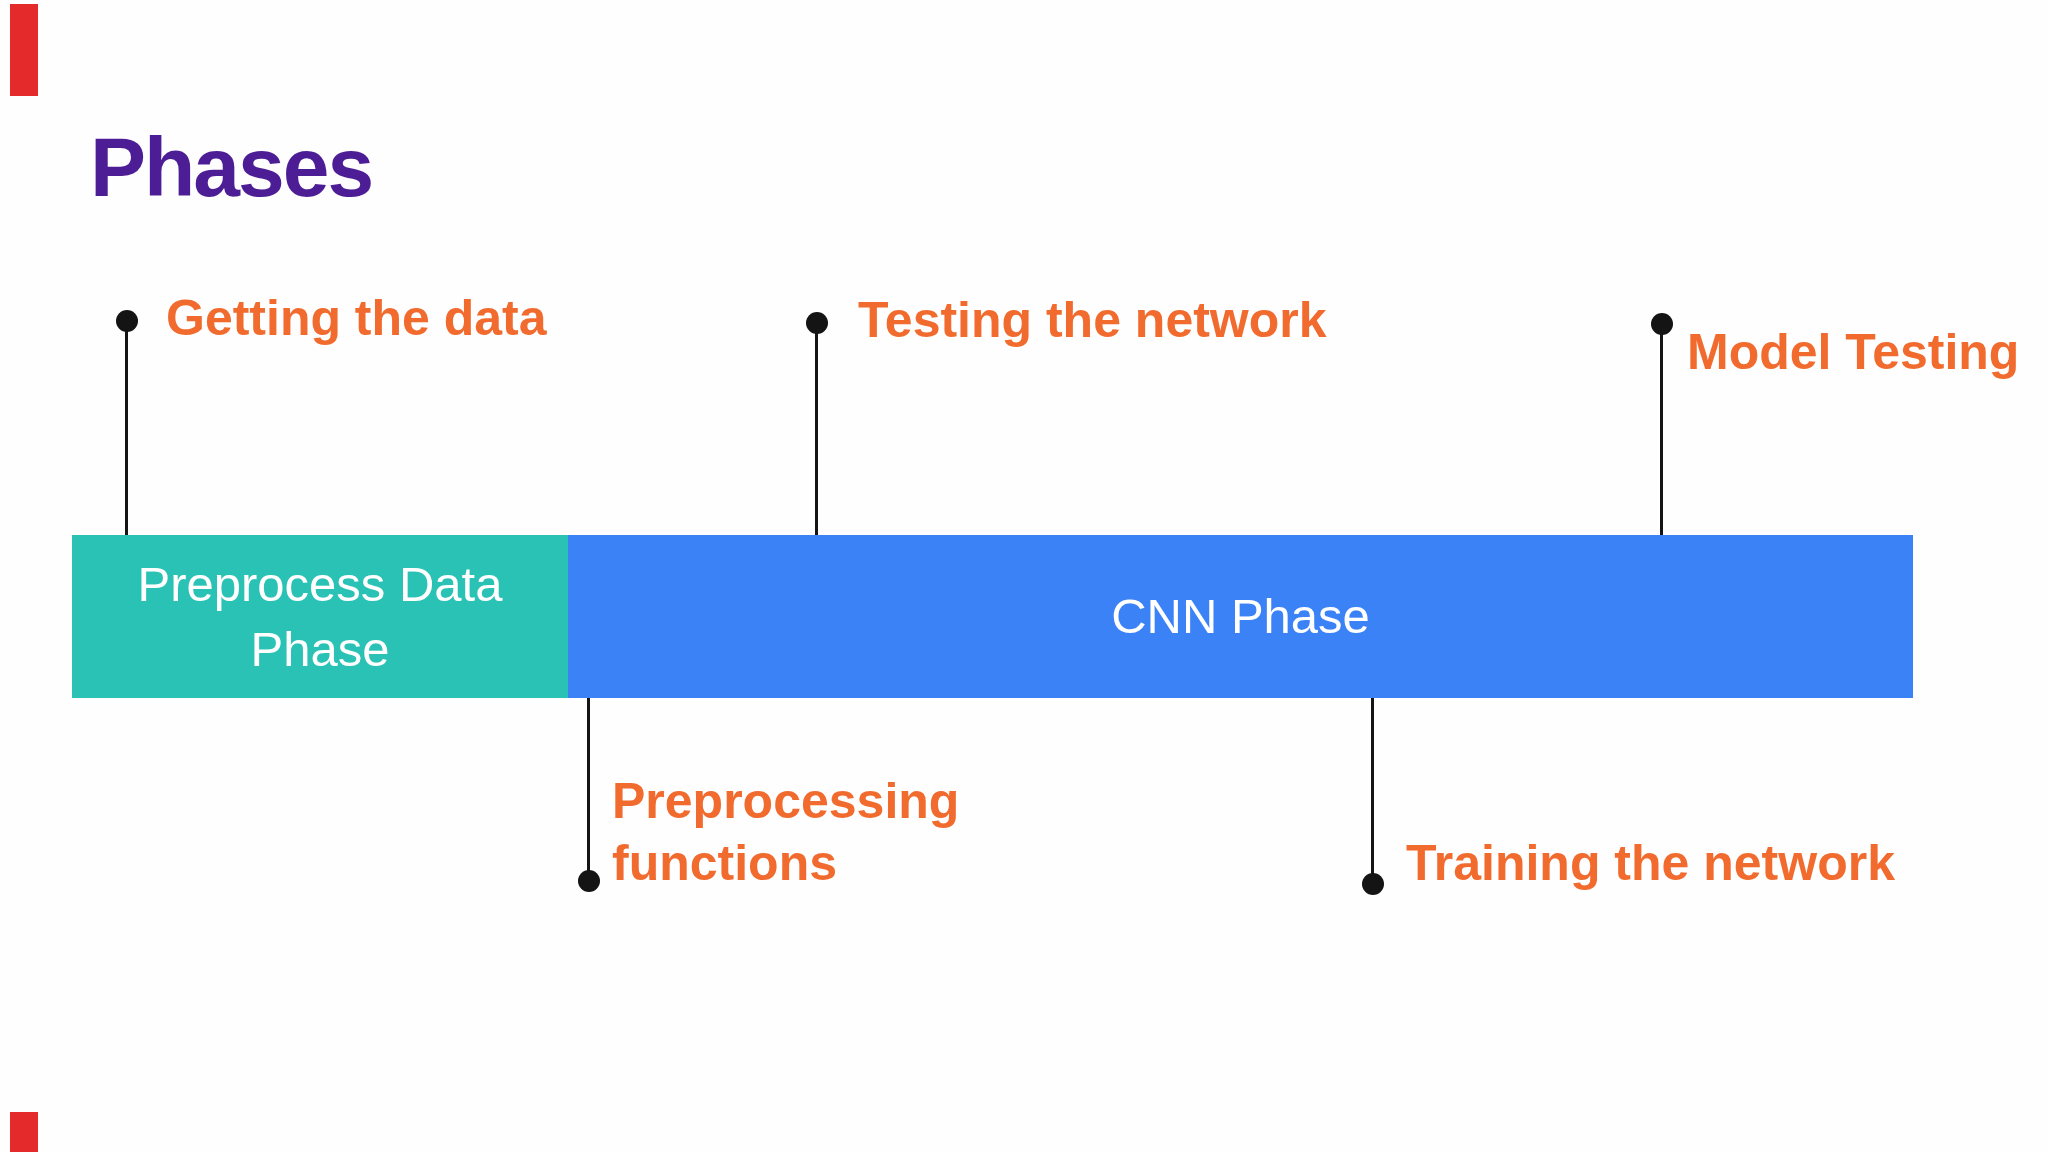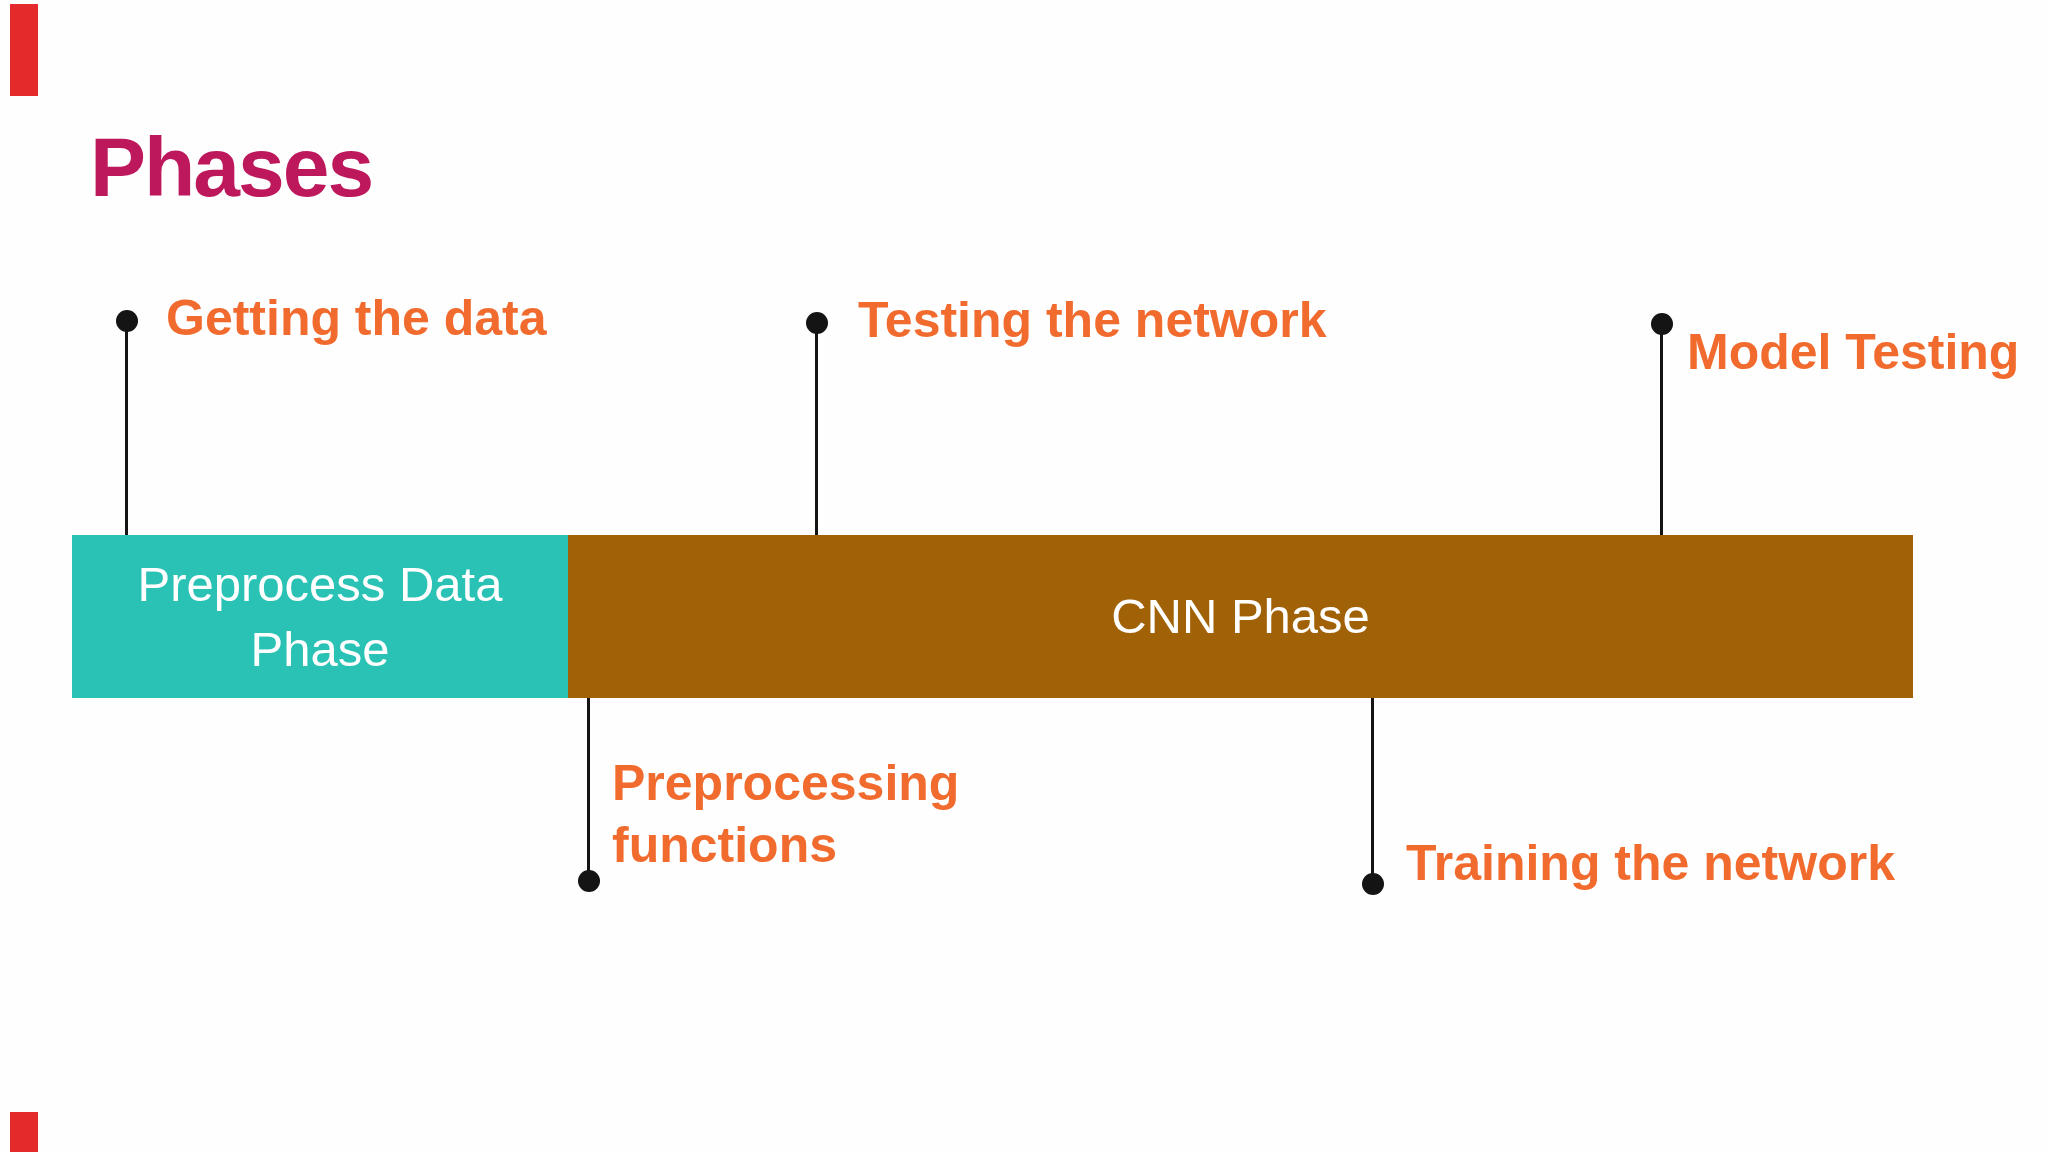--- a/index.html
+++ b/index.html
@@ -26,21 +26,21 @@
 
   
   .title {
     position: absolute;
     left: 90px;
     top: 125px;
     font-size: 84px;
     font-weight: bold;
     letter-spacing: -2px;
     line-height: 1;
-    color: #be185d;
+    color: #4c1d95;
   }
 
   
   .phase-bar {
     position: absolute;
     left: 72px;
     top: 535px;
     width: 1909px;
     height: 163px;
     display: flex;
@@ -50,21 +50,21 @@
     display: flex;
     align-items: center;
     justify-content: center;
     text-align: center;
     color: #ffffff;
     font-size: 49px;
     line-height: 1.32;
     font-weight: normal;
   }
   .segment.teal   { width: 496px;  background: #2ac2b5; }
-  .segment.orange { width: 1345px; background: #a16207; }
+  .segment.orange { width: 1345px; background: #3b82f6; }
   .segment.teal .segment-label { max-width: 430px; }
 
   
   .connector-line {
     position: absolute;
     width: 3px;
     background: #141414;
   }
   .connector-dot {
     position: absolute;
@@ -92,21 +92,21 @@
   #line-building  { left: 815px;  top: 323px; height: 212px; }
   #dot-building   { left: 806px;  top: 312px; }
   #label-building { left: 858px;  top: 289px; }
 
   #line-testing   { left: 1660px; top: 324px; height: 211px; }
   #dot-testing    { left: 1651px; top: 313px; }
   #label-testing  { left: 1687px; top: 321px; }
 
   #line-prefunc   { left: 587px;  top: 698px; height: 183px; }
   #dot-prefunc    { left: 578px;  top: 870px; }
-  #label-prefunc  { left: 612px;  top: 752px; }
+  #label-prefunc  { left: 612px;  top: 770px; }
 
   #line-training  { left: 1371px; top: 698px; height: 186px; }
   #dot-training   { left: 1362px; top: 873px; }
   #label-training { left: 1406px; top: 832px; }
 </style>
 </head>
 <body>
 
 <div class="slide">
 

